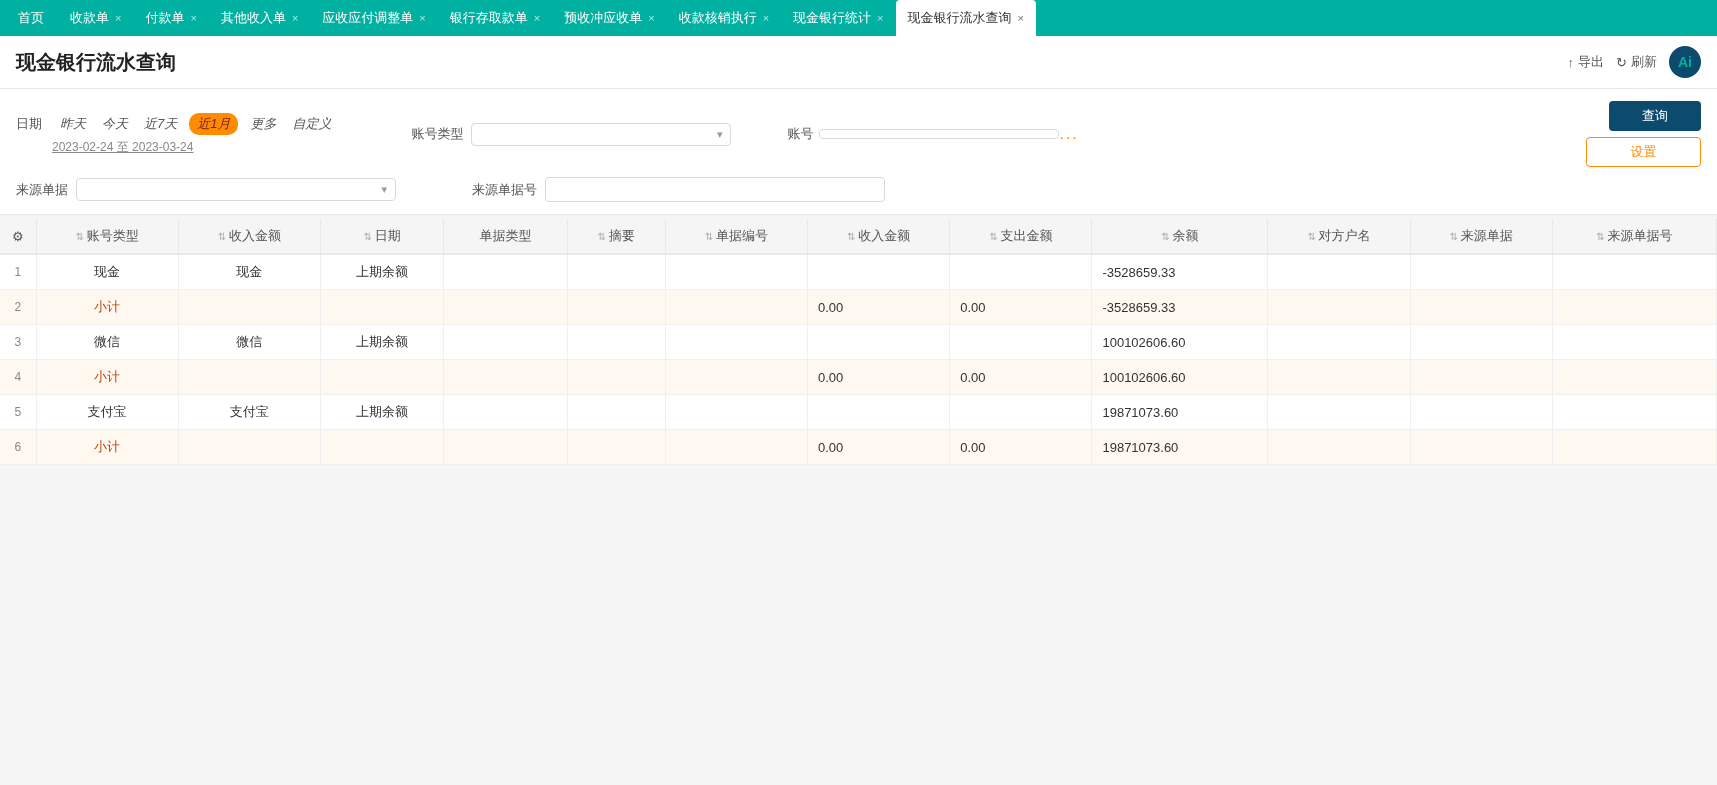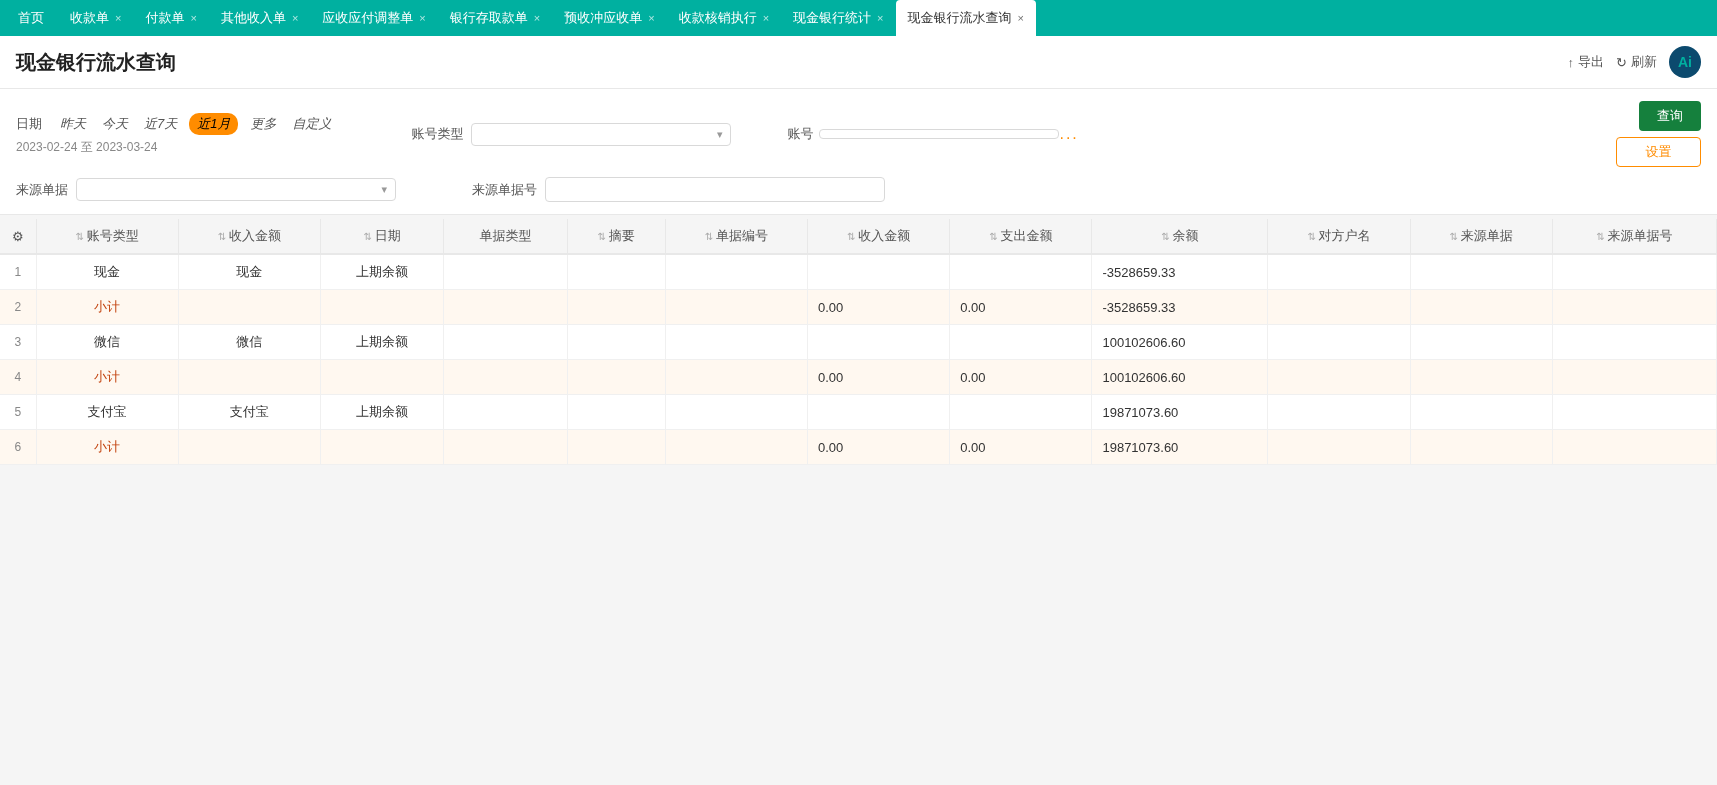--- a/index.html
+++ b/index.html
@@ -93,21 +93,21 @@
     .date-btn {
       color: #555;
       cursor: pointer;
       padding: 2px 4px;
       border-radius: 3px;
       font-size: 13px;
       font-style: italic;
     }
     .date-btn.active {
       background: #ff8c00;
-      color: #000000;
+      color: #7f1d1d;
       border-radius: 10px;
       padding: 2px 8px;
     }
     .date-range-text {
       color: #888;
       font-size: 12px;
       margin-top: 2px;
     }
     .select-box {
       border: 1px solid #d9d9d9;
@@ -123,25 +123,25 @@
     .select-box-text { color: #999; }
     .dropdown-arrow { color: #999; font-size: 11px; }
     .filter-input {
       border: 1px solid #d9d9d9;
       border-radius: 4px;
       padding: 4px 8px;
       min-width: 300px;
       outline: none;
     }
     .btn-query {
-      background: #15803d;
+      background: #0c4a6e;
       color: #fff;
       border: none;
       border-radius: 4px;
-      padding: 6px 18px;
+      padding: 6px 33px;
       cursor: pointer;
       font-size: 13px;
       margin-left: 23px;
     }
     .btn-settings {
       background: #fff;
       color: #ff8c00;
       border: 1px solid #ff8c00;
       border-radius: 4px;
       padding: 5px 18px;
@@ -307,21 +307,21 @@
     <div style="display:flex; flex-direction:column; gap:2px;">
       <div style="display:flex; align-items:center; gap:8px;">
         <span class="filter-label">日期</span>
         <span class="date-btn">昨天</span>
         <span class="date-btn">今天</span>
         <span class="date-btn">近7天</span>
         <span class="date-btn active">近1月</span>
         <span class="date-btn">更多</span>
         <span class="date-btn">自定义</span>
       </div>
-      <div class="date-range-text" style="">2023-02-24 至 2023-03-24</div>
+      <div class="date-range-text" style="margin-left: 36px; text-decoration: underline;">2023-02-24 至 2023-03-24</div>
     </div>
 
     <div style="display:flex; align-items:center; gap:8px; margin-left:60px;">
       <span class="filter-label">账号类型</span>
       <div class="select-box" style="min-width:260px;">
         <span class="select-box-text"></span>
         <span class="dropdown-arrow">▾</span>
       </div>
     </div>
 

